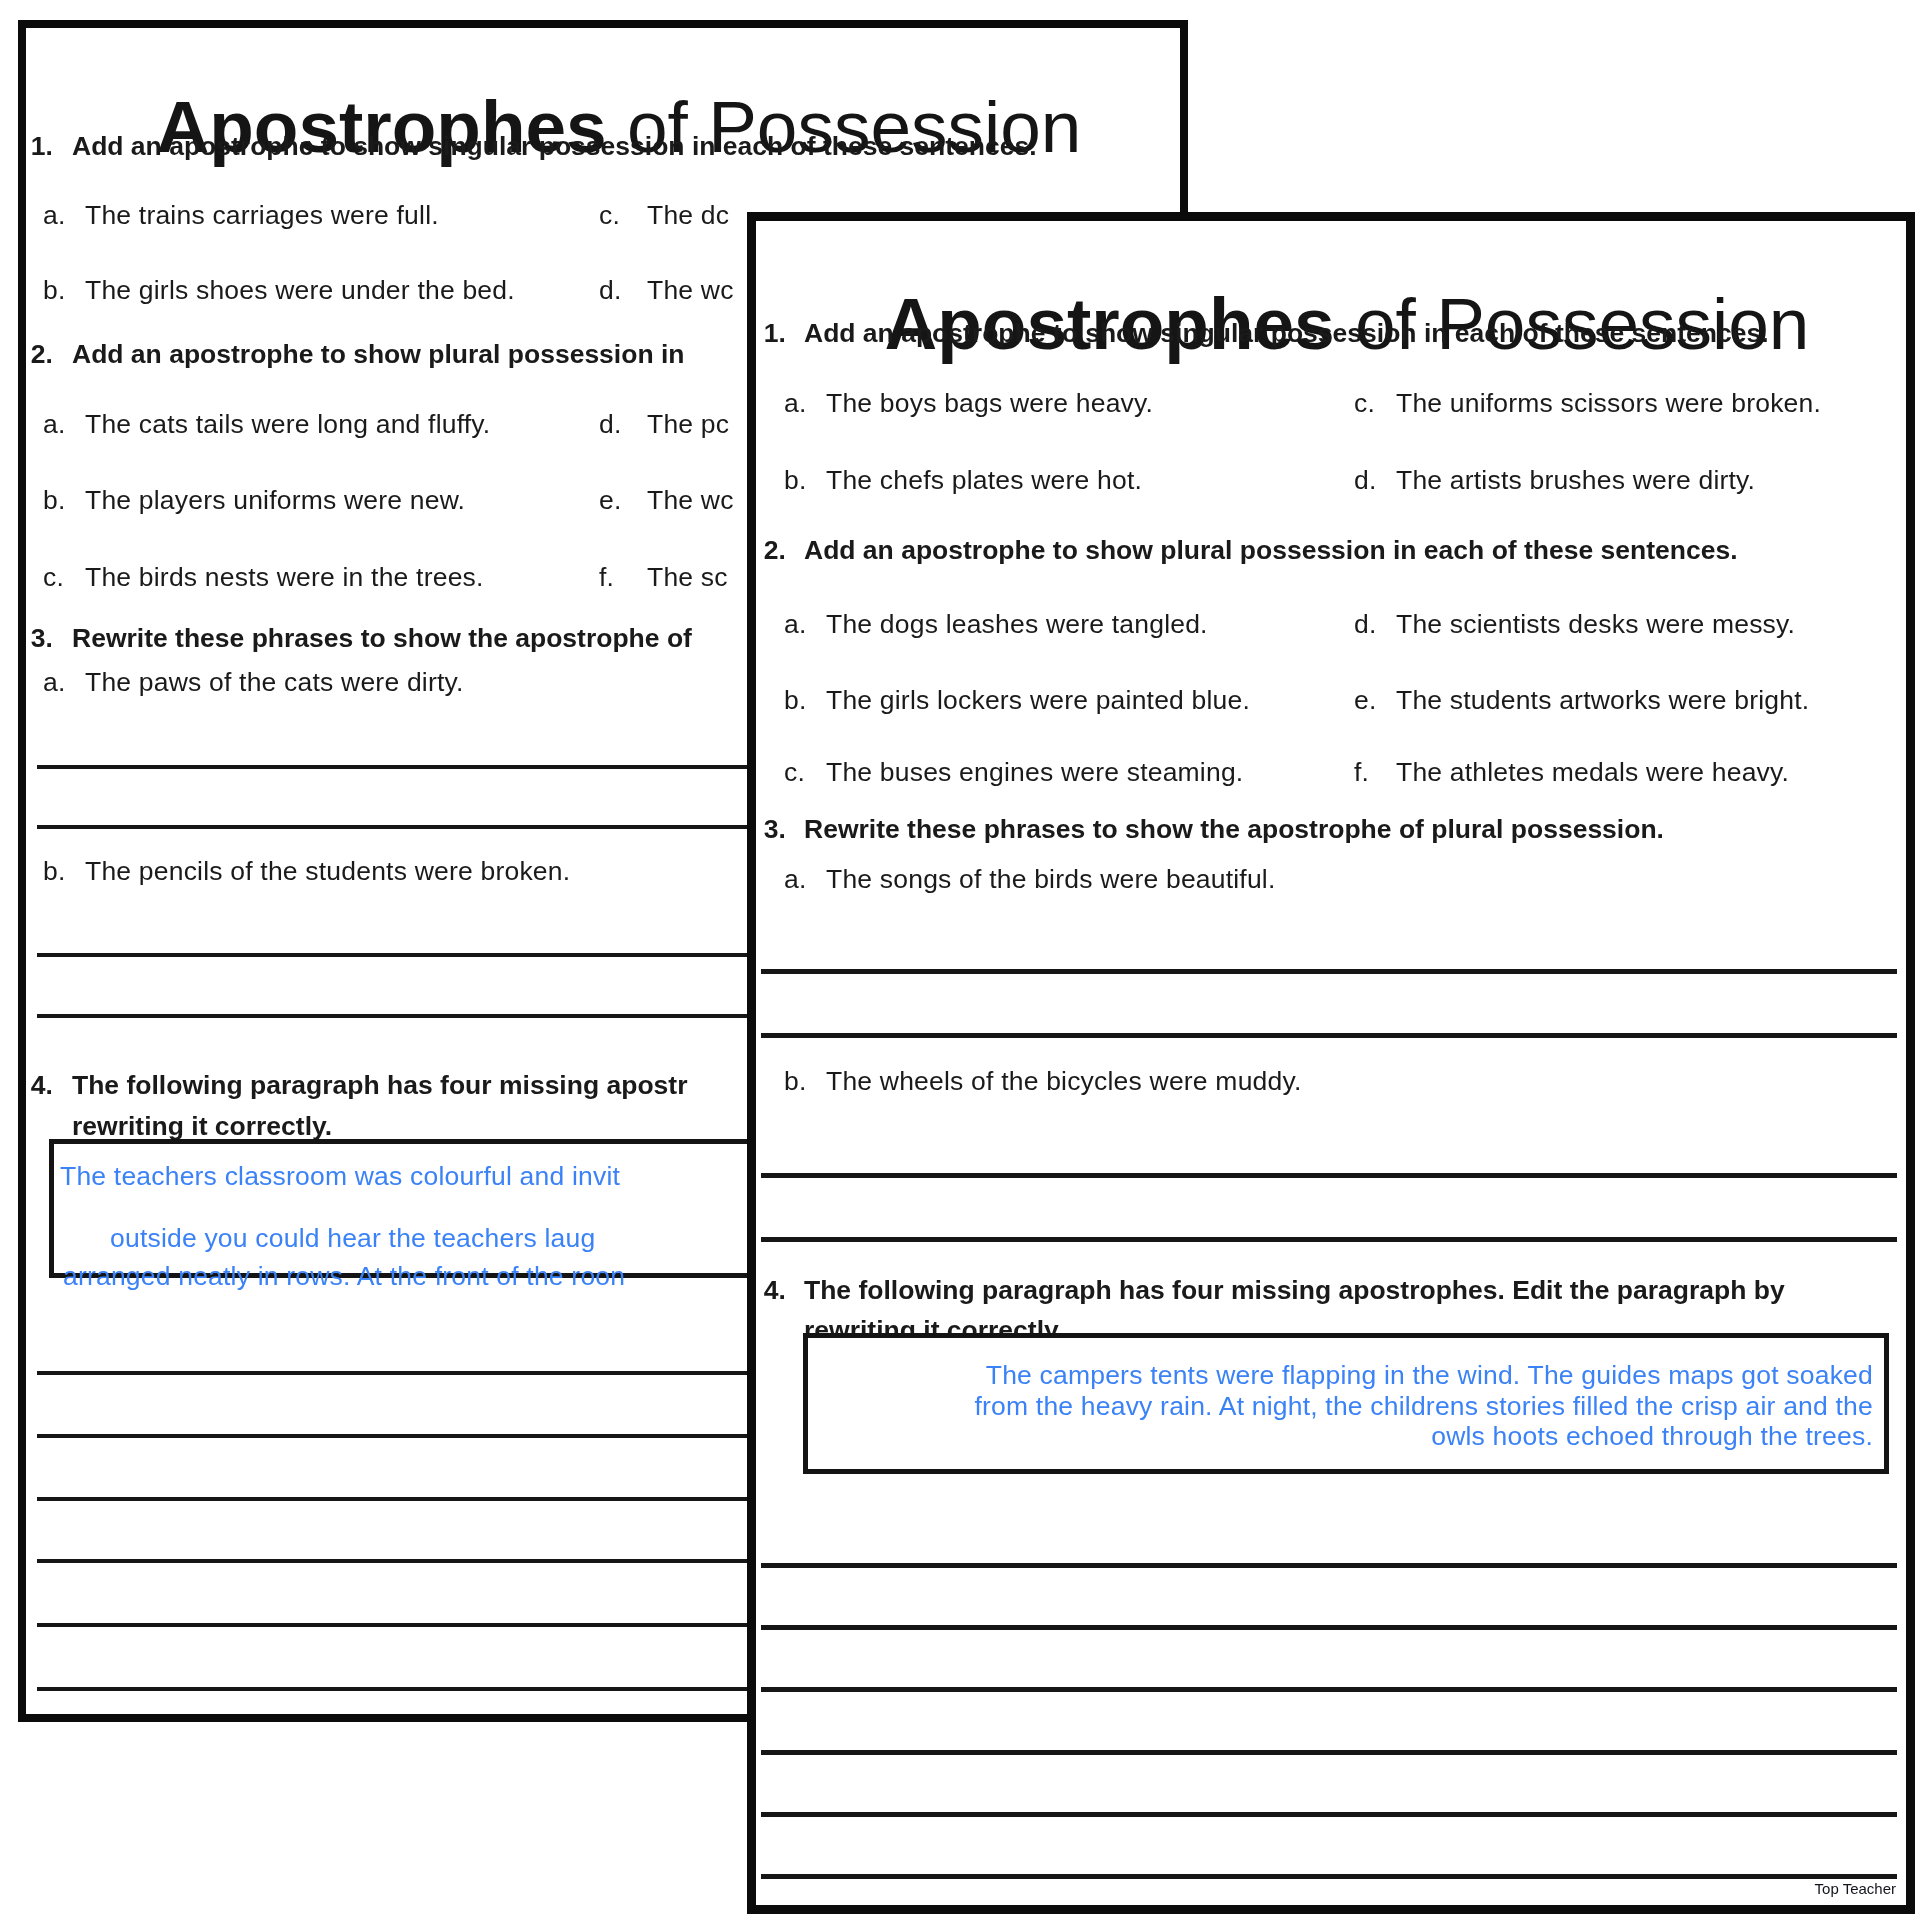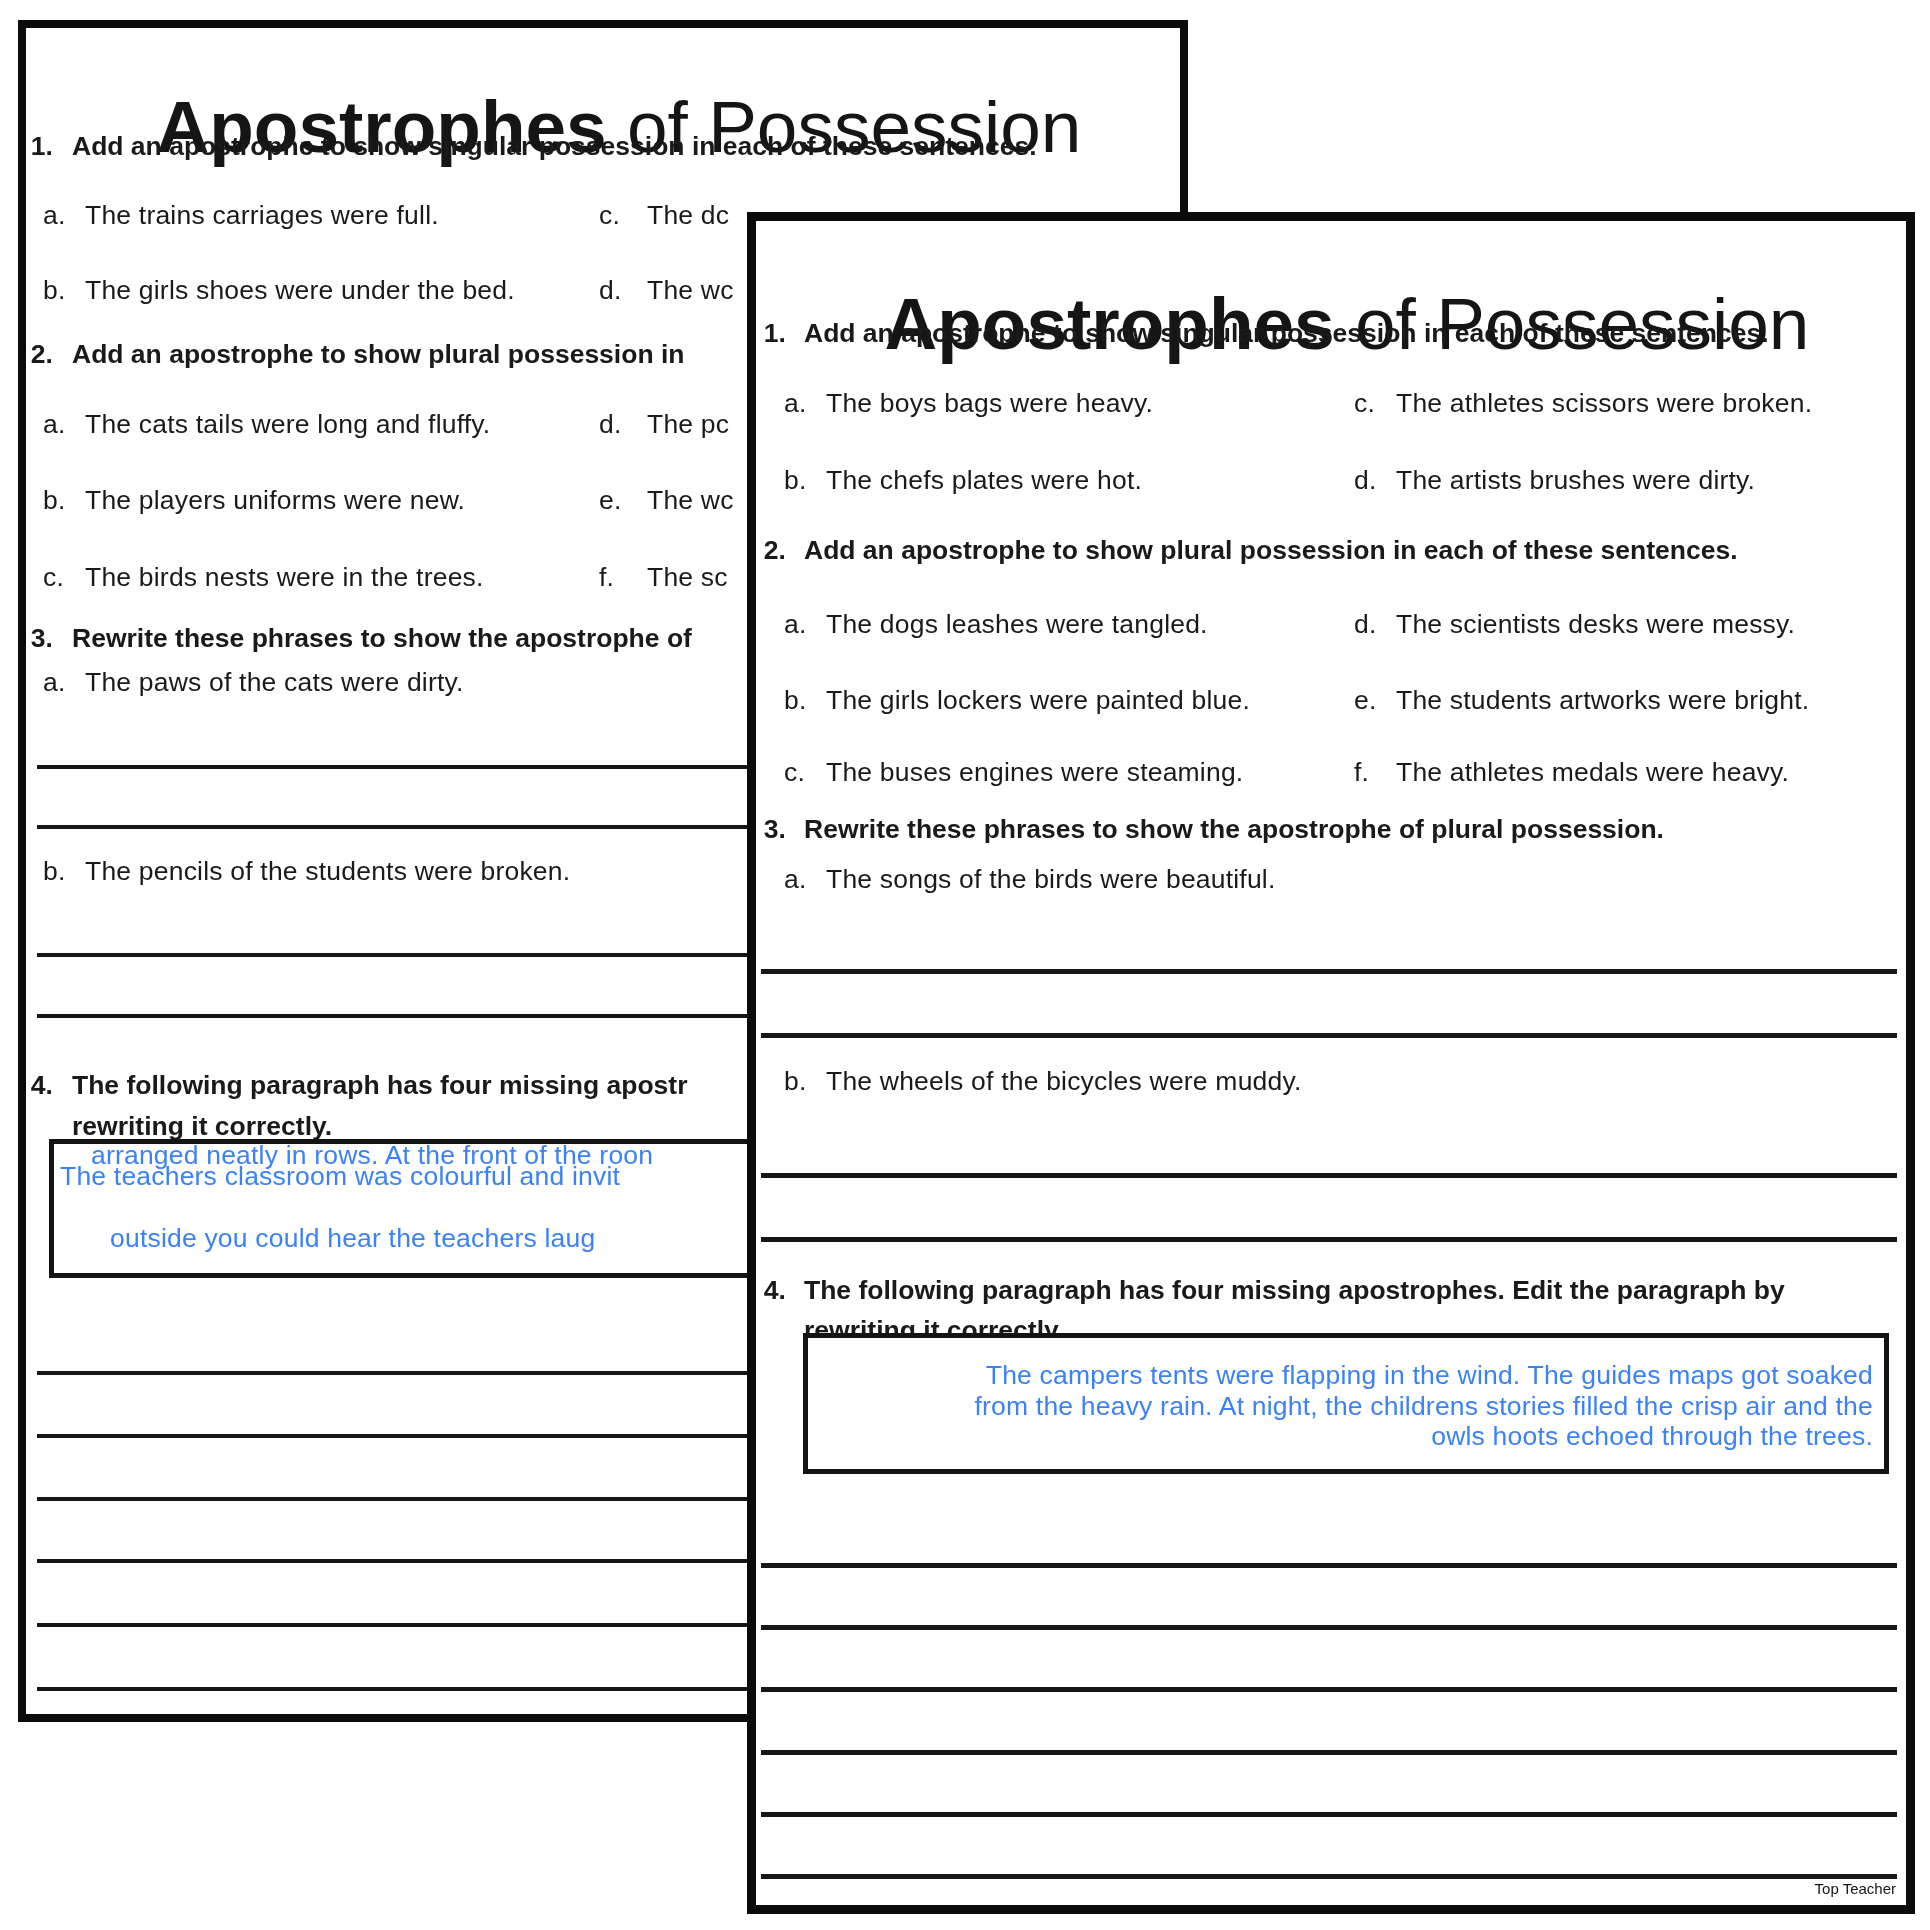--- a/index.html
+++ b/index.html
@@ -75,21 +75,21 @@
 
       <div class="wline" style="left:11px;top:925px;width:1131px;"></div>
       <div class="wline" style="left:11px;top:986px;width:1131px;"></div>
 
       <div class="t h" style="left:4.7px;top:1042px;">4.</div>
       <div class="t h" style="left:46px;top:1042px;">The following paragraph has four missing apostr</div>
       <div class="t h" style="left:46px;top:1083px;">rewriting it correctly.</div>
 
       <div class="pbox" style="left:22.6px;top:1111px;width:1113px;height:129px;"></div>
       <div class="boxrow" style="left:34px;top:1133px;">The teachers classroom was colourful and invit</div>
-      <div class="boxrow" style="left:37px;top:1112px;margin-left:28px;">arranged neatly in rows. At the front of the roon</div>
+      <div class="boxrow" style="left:37px;top:1233px;">arranged neatly in rows. At the front of the roon</div>
       <div class="boxrow" style="left:84px;top:1195px;">outside you could hear the teachers laug</div>
 
       <div class="wline" style="left:11px;top:1343px;width:1131px;"></div>
       <div class="wline" style="left:11px;top:1406px;width:1131px;"></div>
       <div class="wline" style="left:11px;top:1469px;width:1131px;"></div>
       <div class="wline" style="left:11px;top:1531px;width:1131px;"></div>
       <div class="wline" style="left:11px;top:1595px;width:1131px;"></div>
       <div class="wline" style="left:11px;top:1659px;width:1131px;"></div>
     </div>
   </section>
@@ -98,21 +98,21 @@
     <div class="inner">
 
       <h1 class="title" style="top:7.8px;"><span class="tb">Apostrophes</span><span class="tl"> of Possession</span></h1>
 
       <div class="t h" style="left:7.8px;top:97px;">1.</div>
       <div class="t h" style="left:48px;top:97px;">Add an apostrophe to show singular possession in each of these sentences.</div>
 
       <div class="t" style="left:28px;top:167px;">a.</div>
       <div class="t" style="left:70px;top:167px;">The boys bags were heavy.</div>
       <div class="t" style="left:598px;top:167px;">c.</div>
-      <div class="t" style="left:640px;top:167px;">The athletes scissors were broken.</div>
+      <div class="t" style="left:640px;top:167px;">The uniforms scissors were broken.</div>
 
       <div class="t" style="left:28px;top:244px;">b.</div>
       <div class="t" style="left:70px;top:244px;">The chefs plates were hot.</div>
       <div class="t" style="left:598px;top:244px;">d.</div>
       <div class="t" style="left:640px;top:244px;">The artists brushes were dirty.</div>
 
       <div class="t h" style="left:7.8px;top:314px;">2.</div>
       <div class="t h" style="left:48px;top:314px;">Add an apostrophe to show plural possession in each of these sentences.</div>
 
       <div class="t" style="left:28px;top:388px;">a.</div>

